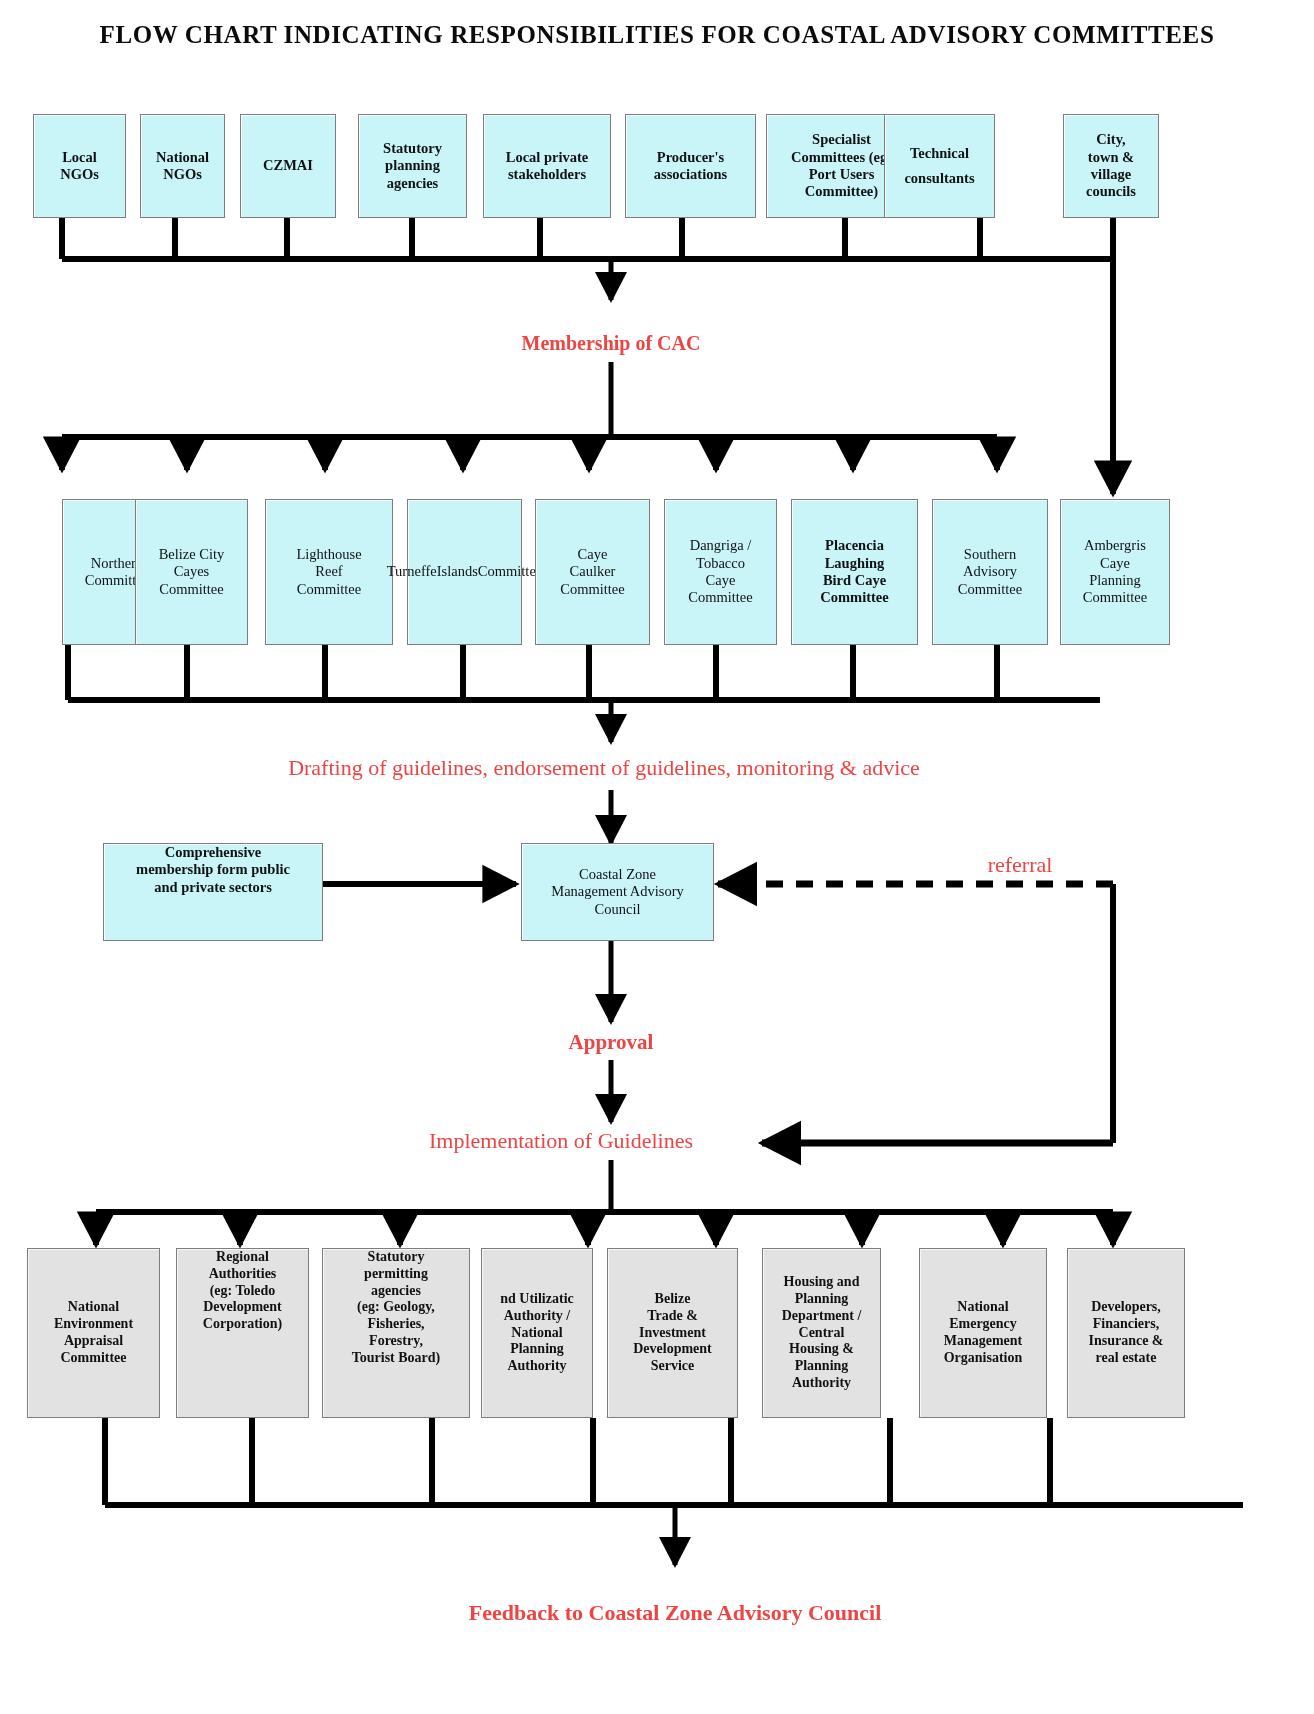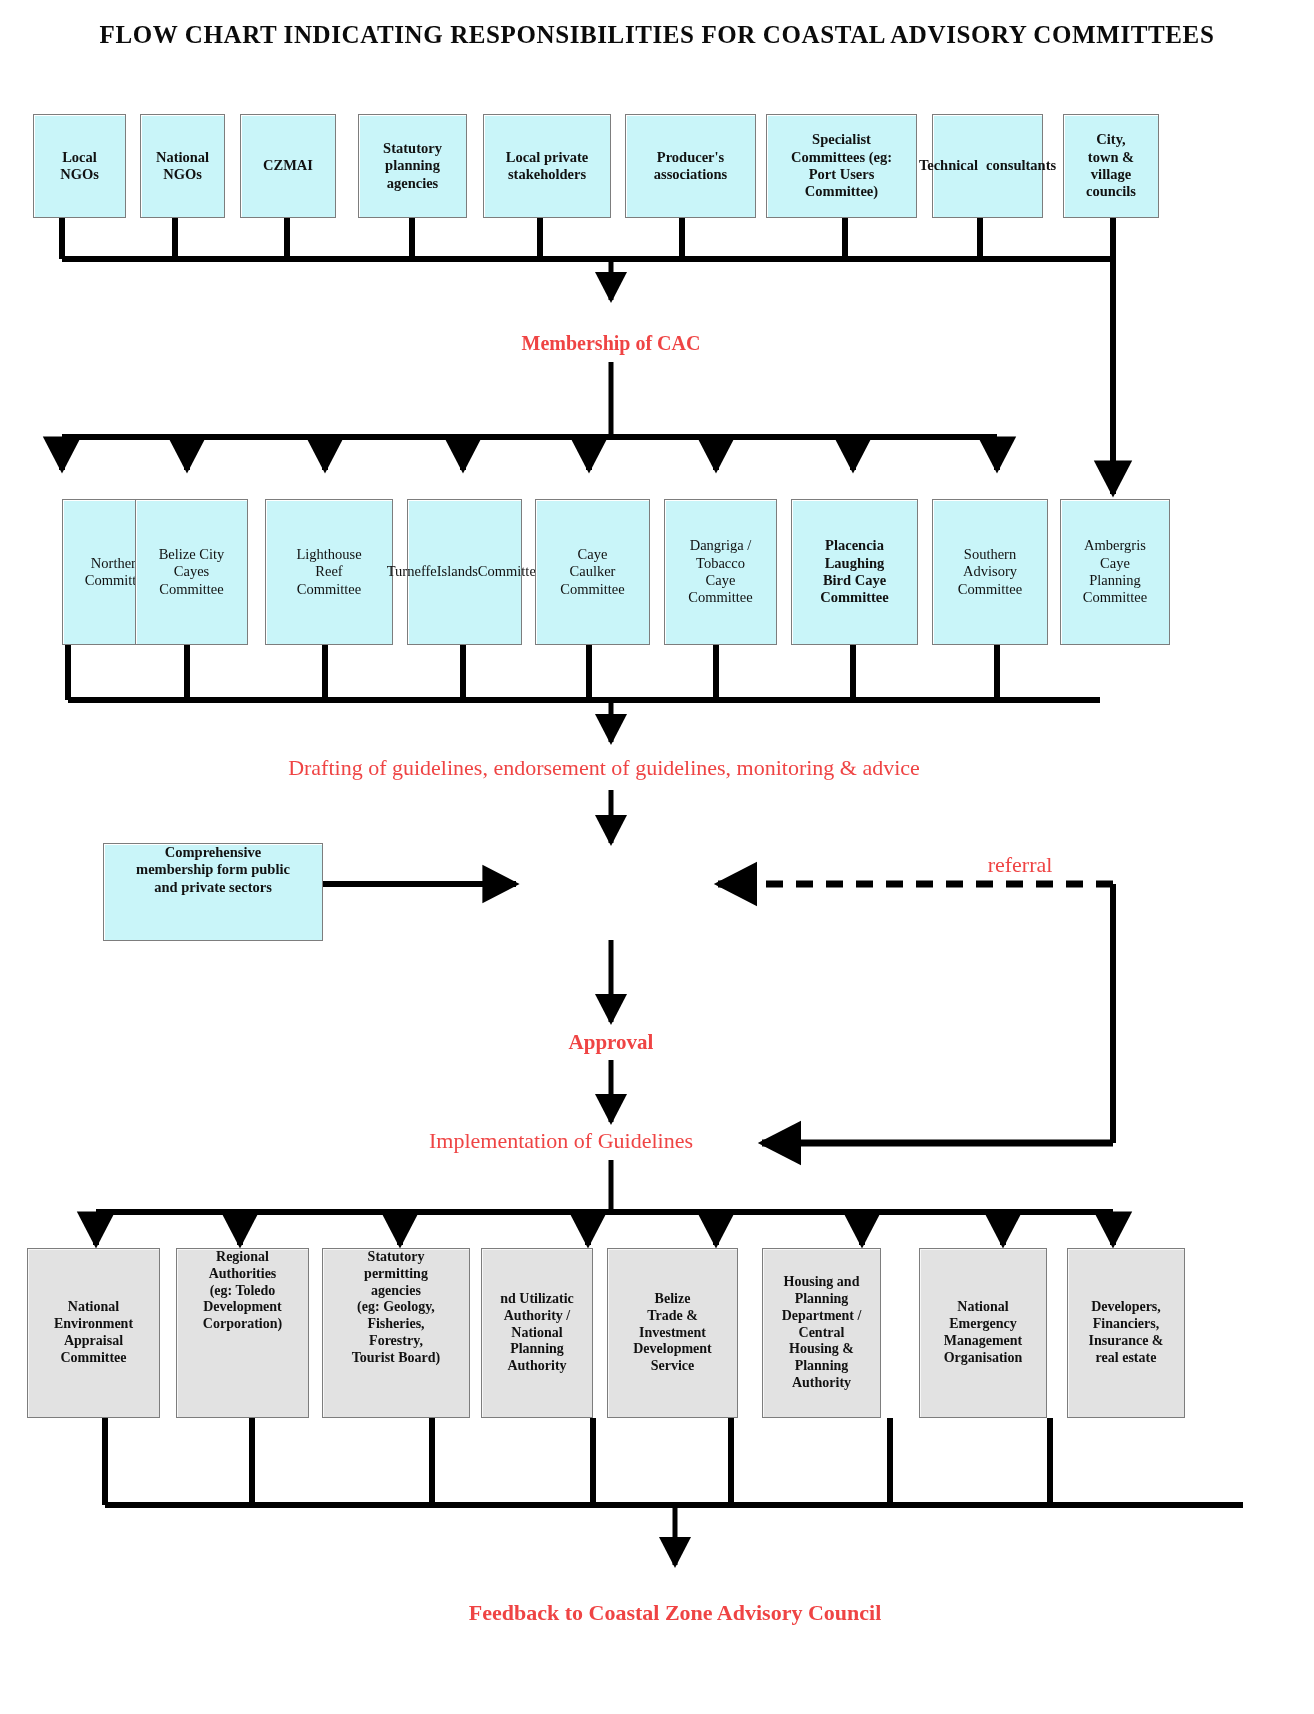--- a/index.html
+++ b/index.html
@@ -205,21 +205,21 @@
       <div class="ln">associations</div>
     </div>
 
   <div class="node node-cyan" style="left: 766px; top: 114px; width: 151px; height: 104px; flex-direction: column; display: flex;">
       <div class="ln">Specialist</div>
       <div class="ln">Committees (eg:</div>
       <div class="ln">Port Users</div>
       <div class="ln">Committee)</div>
     </div>
 
-  <div class="node node-cyan" style="left: 932px; top: 114px; width: 111px; height: 104px; display: flex; gap: 8px;">
+  <div class="node node-cyan" style="left: 884px; top: 114px; width: 111px; height: 104px; flex-direction: column; display: flex; gap: 8px;">
       <div class="ln">Technical</div>
       <div class="ln">consultants</div>
     </div>
 
   <div class="node node-cyan" style="left: 1063px; top: 114px; width: 96px; height: 104px; flex-direction: column; display: flex;">
       <div class="ln">City,</div>
       <div class="ln">town &amp;</div>
       <div class="ln">village</div>
       <div class="ln">councils</div>
     </div>
@@ -283,20 +283,25 @@
     </div>
 
   <div class="label lbl-reg" style="left:149px;top:755px;width:910px;font-size:22px;">Drafting of guidelines, endorsement of guidelines, monitoring &amp; advice</div>
 
   <div class="node node-cyan left-align" style="left: 103px; top: 843px; width: 220px; height: 98px; flex-direction: column; display: flex;">
       <div class="ln">Comprehensive</div>
       <div class="ln">membership  form  public</div>
       <div class="ln">and private sectors</div>
     </div>
 
+  <div class="node node-cyan lite" style="left: 521px; top: 843px; width: 193px; height: 98px; flex-direction: column; display: flex;">
+      <div class="ln">Coastal Zone</div>
+      <div class="ln">Management Advisory</div>
+      <div class="ln">Council</div>
+    </div>
 
   <div class="label lbl-reg" style="left:930px;top:852px;width:180px;font-size:22px;">referral</div>
 
   <div class="label lbl-bold" style="left:471px;top:1030px;width:280px;font-size:21px;">Approval</div>
 
   <div class="label lbl-reg" style="left:361px;top:1128px;width:400px;font-size:22px;">Implementation of Guidelines</div>
 
   <div class="node node-grey" style="left: 27px; top: 1248px; width: 133px; height: 170px; flex-direction: column; display: flex;">
       <div class="ln">National</div>
       <div class="ln">Environment</div>

